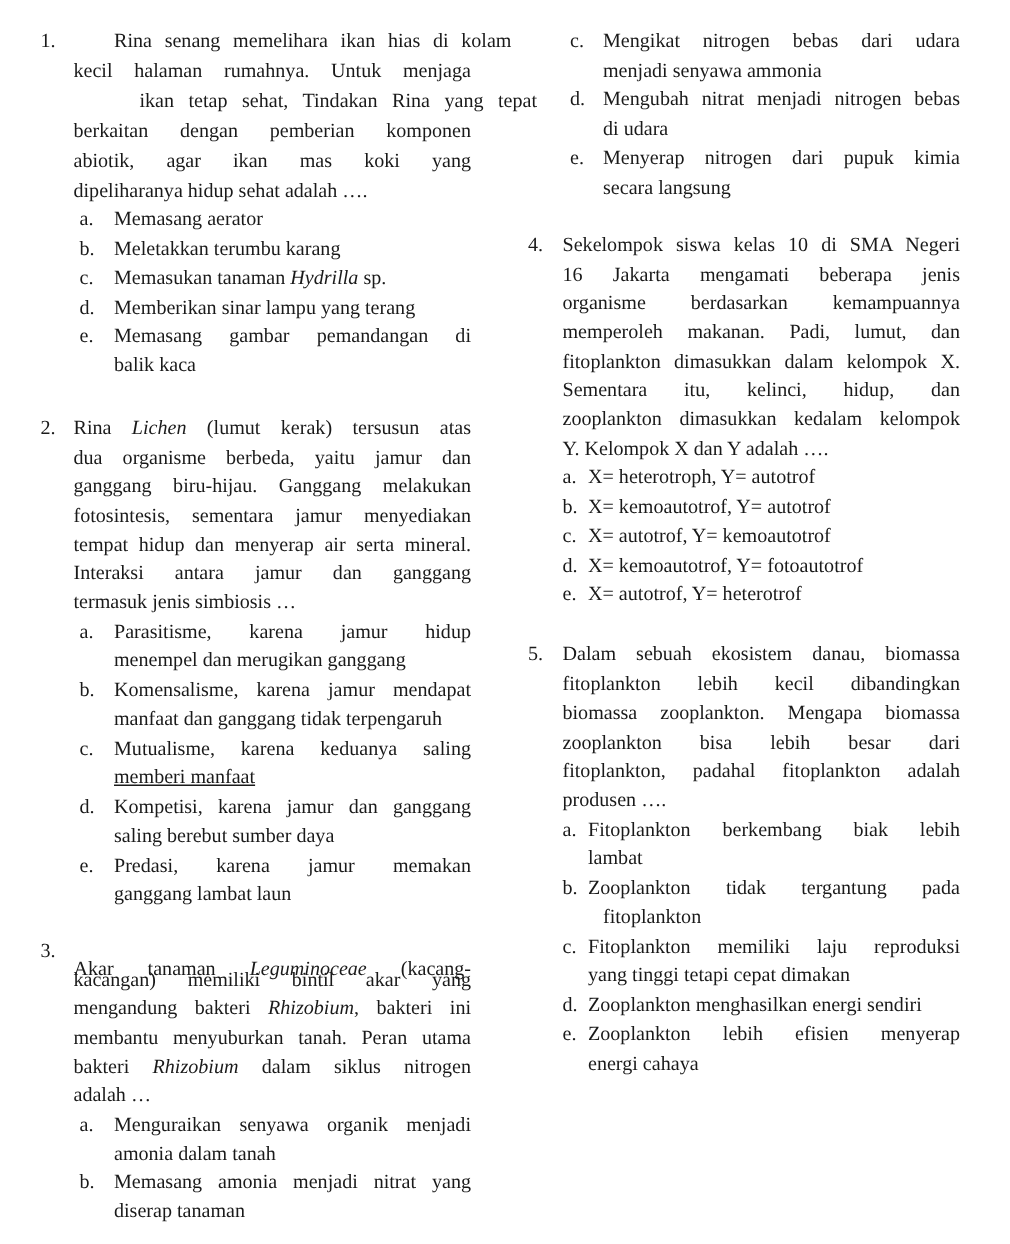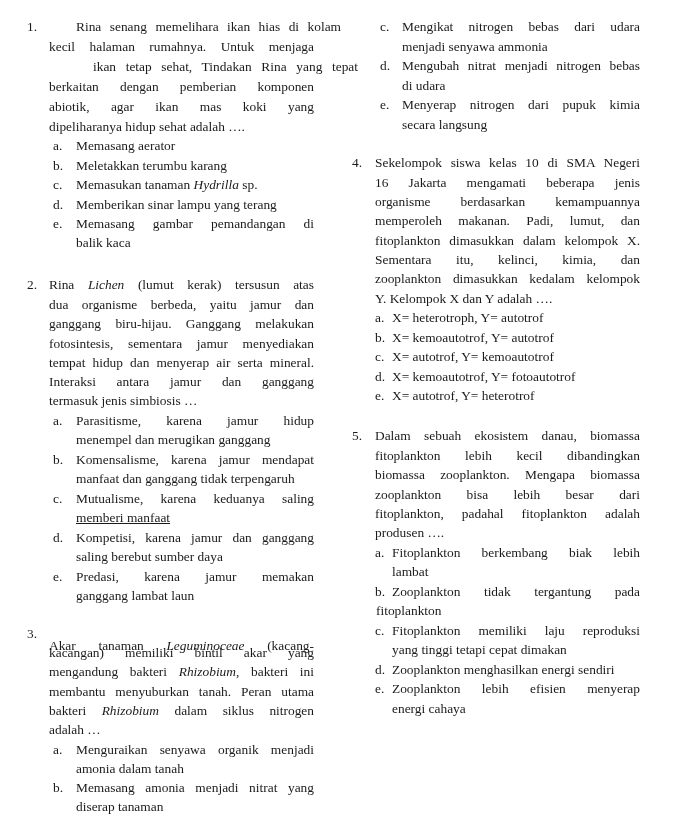--- a/index.html
+++ b/index.html
@@ -167,21 +167,21 @@
       </div>
     </div>
 
     <div>
       <span class="num" style="left:22px;top:153px;">4.</span>
       <div class="line j" style="left:45px;top:153px;width:265px;">Sekelompok siswa kelas 10 di SMA Negeri</div>
       <div class="line j" style="left:45px;top:173px;width:265px;">16 Jakarta mengamati beberapa jenis</div>
       <div class="line j" style="left:45px;top:192px;width:265px;">organisme berdasarkan kemampuannya</div>
       <div class="line j" style="left:45px;top:211px;width:265px;">memperoleh makanan. Padi, lumut, dan</div>
       <div class="line j" style="left:45px;top:231px;width:265px;">fitoplankton dimasukkan dalam kelompok X.</div>
-      <div class="line j" style="left:45px;top:250px;width:265px;">Sementara itu, kelinci, kimia, dan</div>
+      <div class="line j" style="left:45px;top:250px;width:265px;">Sementara itu, kelinci, hidup, dan</div>
       <div class="line j" style="left:45px;top:269px;width:265px;">zooplankton dimasukkan kedalam kelompok</div>
       <div class="line" style="left:45px;top:289px;">Y. Kelompok X dan Y adalah ….</div>
 
       <div>
         <span class="num" style="left:45px;top:308px;">a.</span>
         <div class="line" style="left:62px;top:308px;">X= heterotroph, Y= autotrof</div>
       </div>
       <div>
         <span class="num" style="left:45px;top:328px;">b.</span>
         <div class="line" style="left:62px;top:328px;">X= kemoautotrof, Y= autotrof</div>
@@ -210,21 +210,21 @@
       <div class="line" style="left:45px;top:523px;">produsen ….</div>
 
       <div>
         <span class="num" style="left:45px;top:543px;">a.</span>
         <div class="line j" style="left:62px;top:543px;width:248px;">Fitoplankton berkembang biak lebih</div>
         <div class="line" style="left:62px;top:562px;">lambat</div>
       </div>
       <div>
         <span class="num" style="left:45px;top:582px;">b.</span>
         <div class="line j" style="left:62px;top:582px;width:248px;">Zooplankton tidak tergantung pada</div>
-        <div class="line" style="left:46px;top:601px;text-align:right;">fitoplankton</div>
+        <div class="line" style="left:72px;top:601px;text-align:right;">fitoplankton</div>
       </div>
       <div>
         <span class="num" style="left:45px;top:621px;">c.</span>
         <div class="line j" style="left:62px;top:621px;width:248px;">Fitoplankton memiliki laju reproduksi</div>
         <div class="line" style="left:62px;top:640px;">yang tinggi tetapi cepat dimakan</div>
       </div>
       <div>
         <span class="num" style="left:45px;top:660px;">d.</span>
         <div class="line" style="left:62px;top:660px;">Zooplankton menghasilkan energi sendiri</div>
       </div>

